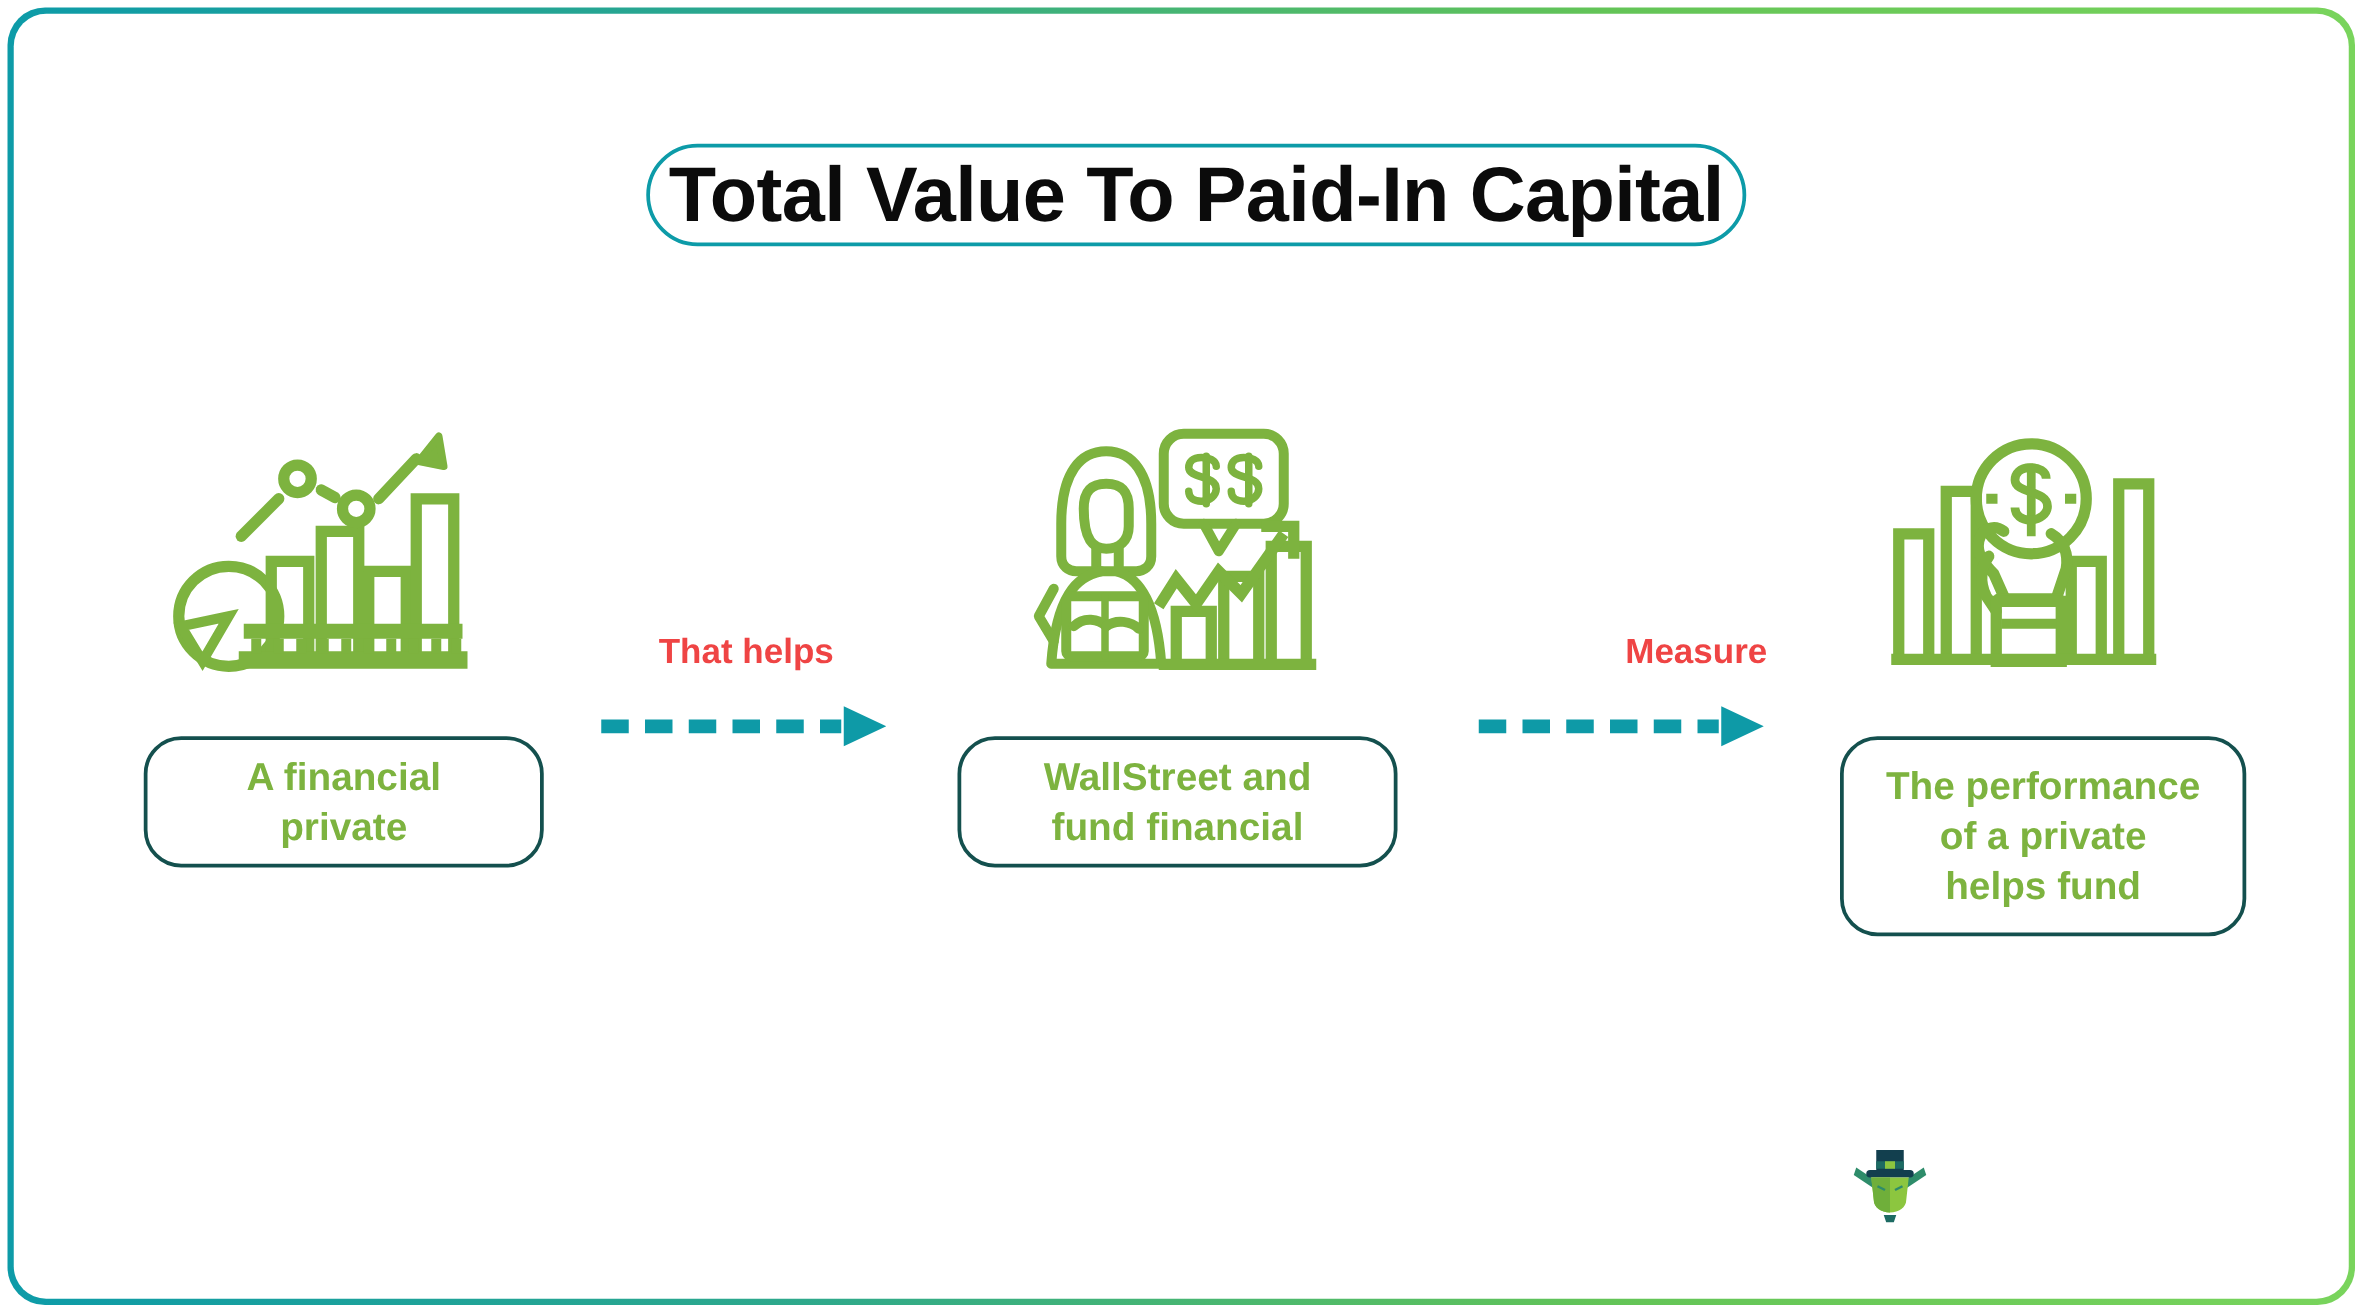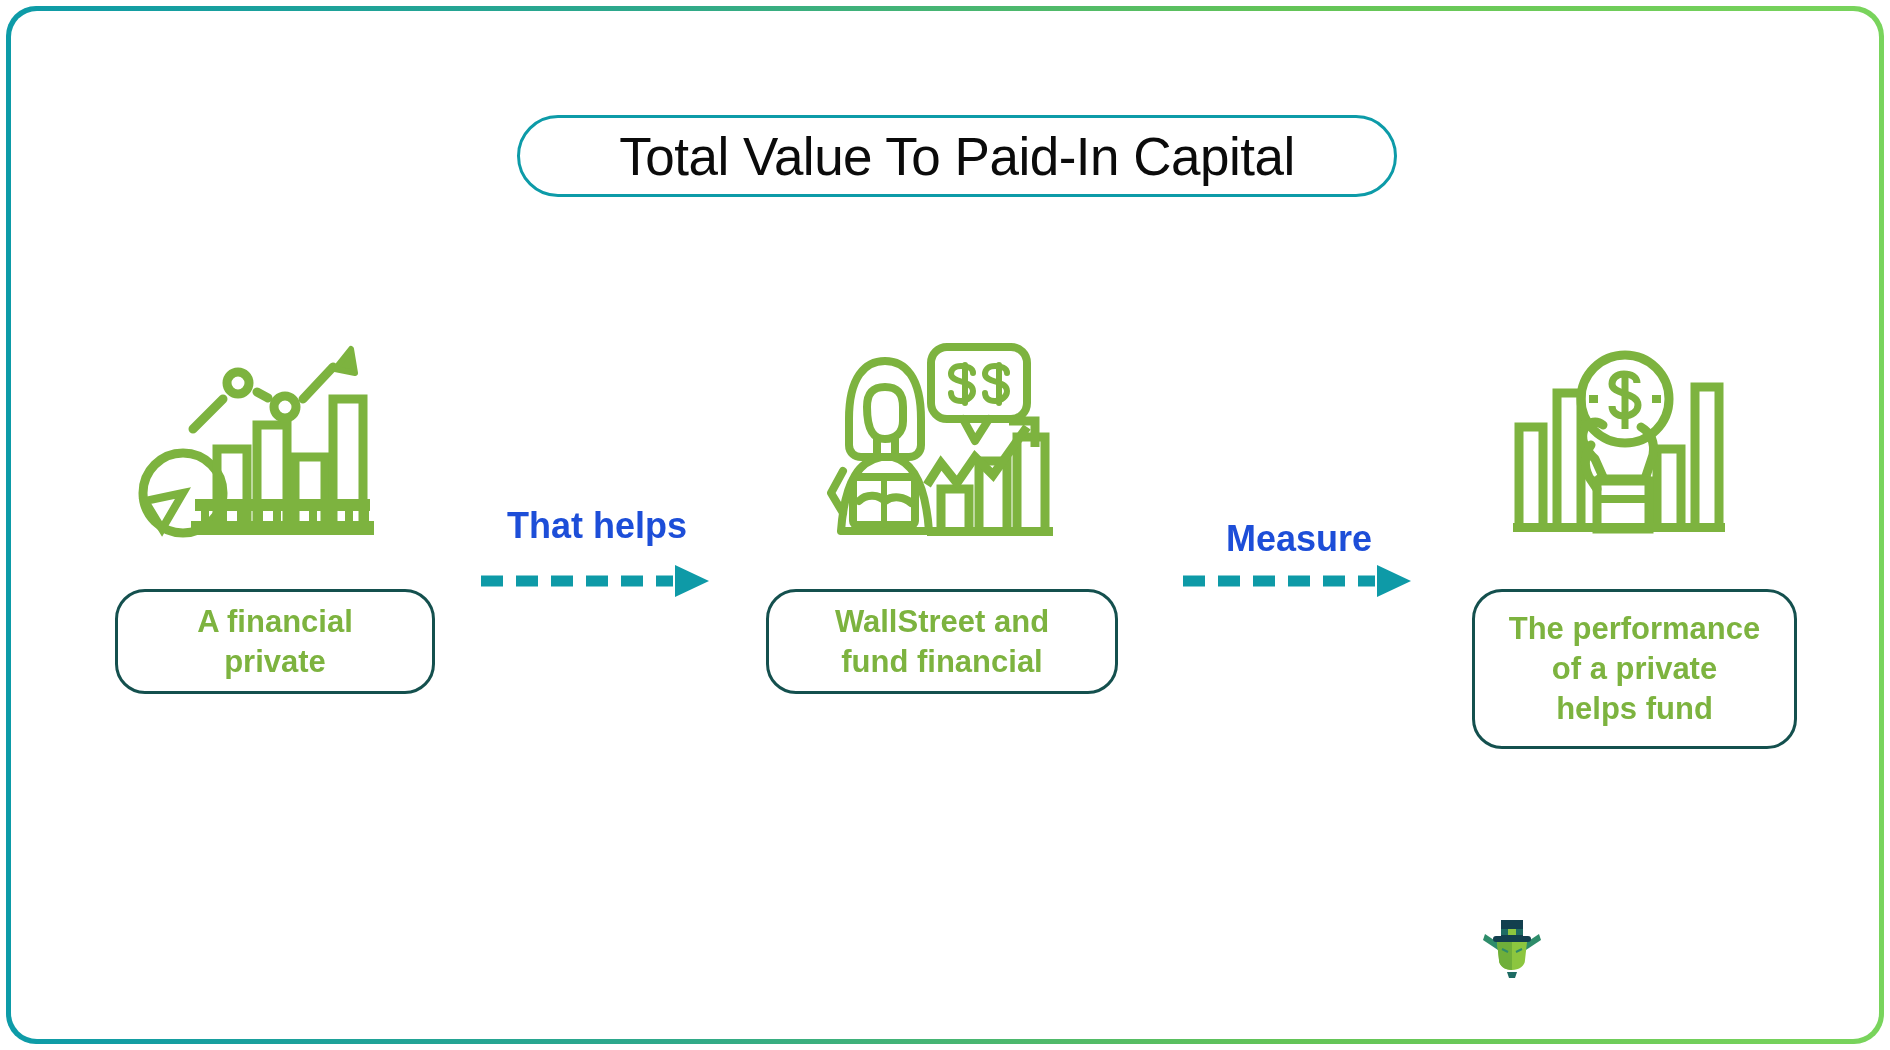--- a/index.html
+++ b/index.html
@@ -43,22 +43,22 @@
     width: 880px;
     height: 82px;
     border: 3px solid #0D9BA8;
     border-radius: 44px;
     box-sizing: border-box;
     display: flex;
     align-items: center;
     justify-content: center;
   }
   #title-text {
-    font-size: 53px;
-    font-weight: normal;
+    font-size: 62px;
+    font-weight: bold;
     color: #0B0B0B;
     letter-spacing: -0.5px;
     white-space: nowrap;
   }
   .step-icon {
     position: absolute;
     display: block;
   }
   .step-box {
     position: absolute;
@@ -88,30 +88,30 @@
   #step2-box  { left: 755px; top: 578px; width: 352px; height: 105px; }
 
   
   #step3-icon { left: 1498px; top: 338px; }
   #step3-box  { left: 1461px; top: 578px; width: 325px; height: 160px; }
 
   
   .connector { position: absolute; }
   .connector-label {
     position: absolute;
-    font-size: 36px;
+    font-size: 28px;
     font-weight: bold;
-    color: #1d4ed8;
+    color: #ef4444;
     white-space: nowrap;
     text-align: center;
   }
   #conn1 { left: 466px; top: 552px; }
   #conn1-label { left: 466px; top: 494px; width: 240px; }
   #conn2 { left: 1168px; top: 552px; }
-  #conn2-label { left: 1168px; top: 494px; width: 240px; margin-top: 13px; }
+  #conn2-label { left: 1226px; top: 494px; width: 240px; }
 
   
   #logo {
     position: absolute;
     left: 1470px;
     top: 905px;
     display: flex;
     align-items: center;
     gap: 14px;
   }

